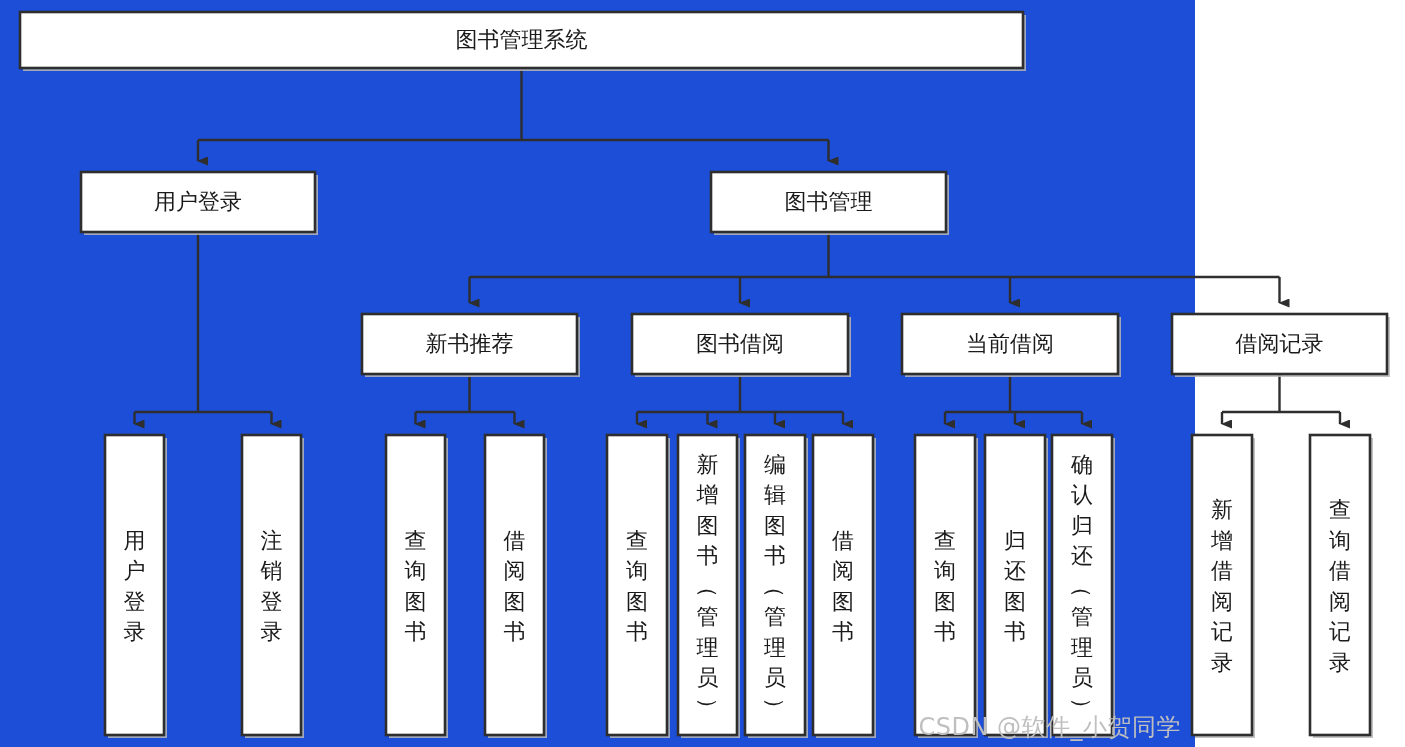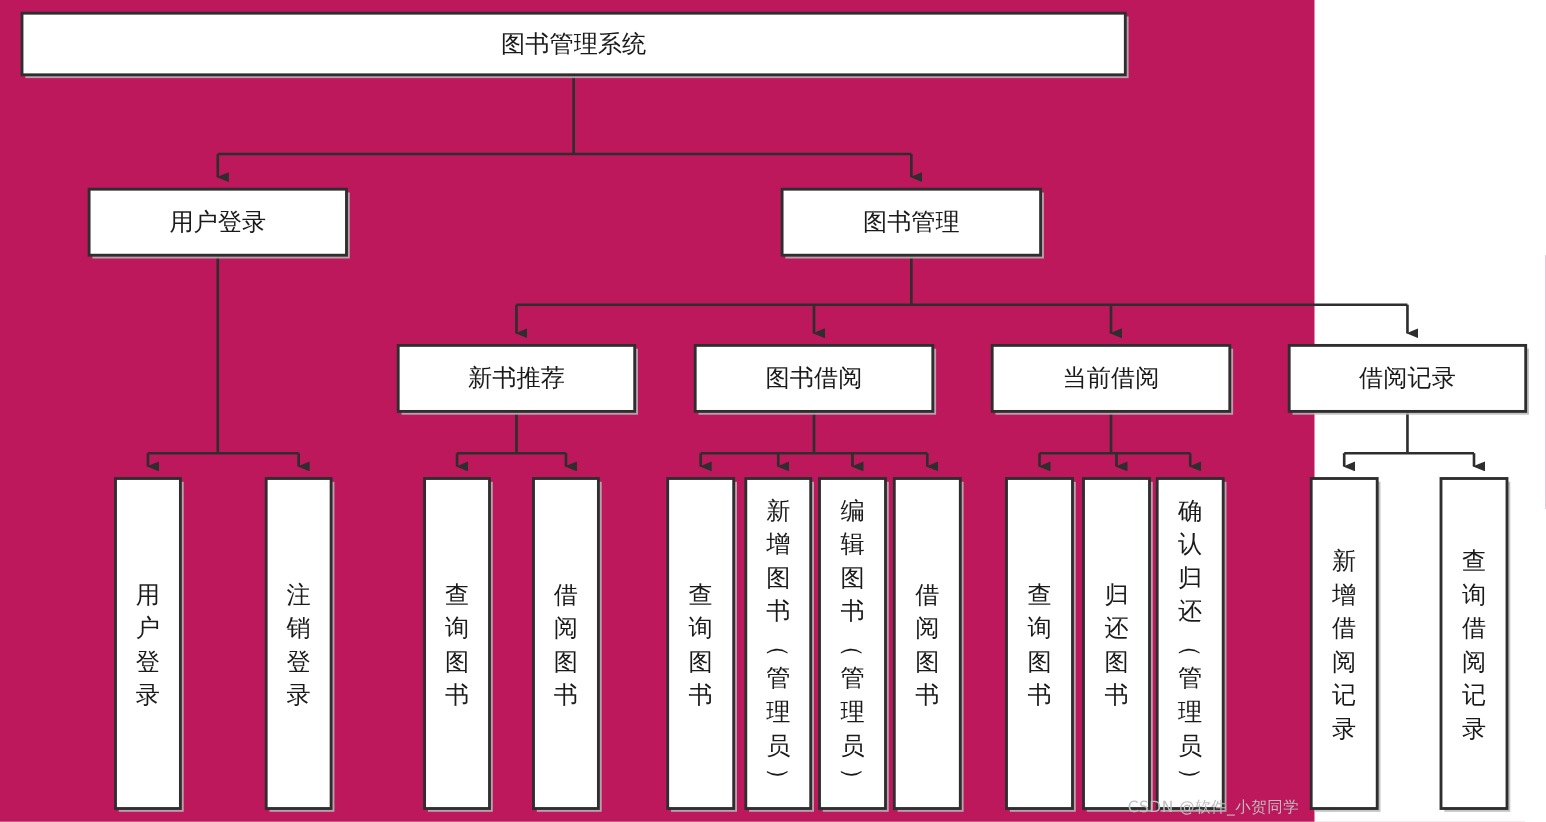--- a/index.html
+++ b/index.html
@@ -11,21 +11,21 @@
   body {
     width: 1405px;
     height: 747px;
     font-family: "Liberation Sans", "DejaVu Sans", sans-serif;
     overflow: hidden;
   }
   #diagram-root {
     position: relative;
     width: 1195px;
     height: 747px;
-    background: #be185d;
+    background: #1d4ed8;
   }
   svg.diagram-canvas {
     position: absolute;
     top: 0;
     left: 0;
     width: 1405px;
     height: 747px;
     display: block;
   }
   .node-box {
@@ -55,21 +55,21 @@
     font-family: "DejaVu Sans", "Liberation Sans", sans-serif;
     font-size: 22px;
     fill: #1a1a1a;
     text-anchor: middle;
   }
   .watermark-text {
     position: absolute;
     right: 14px;
     bottom: 4px;
     font-family: "DejaVu Sans", "Liberation Sans", sans-serif;
-    font-size: 14px;
+    font-size: 24px;
     color: #bfbfbf;
     white-space: nowrap;
     letter-spacing: 0.5px;
     user-select: none;
   }
 </style>
 </head>
 <body>
 
 <div id="diagram-root">

